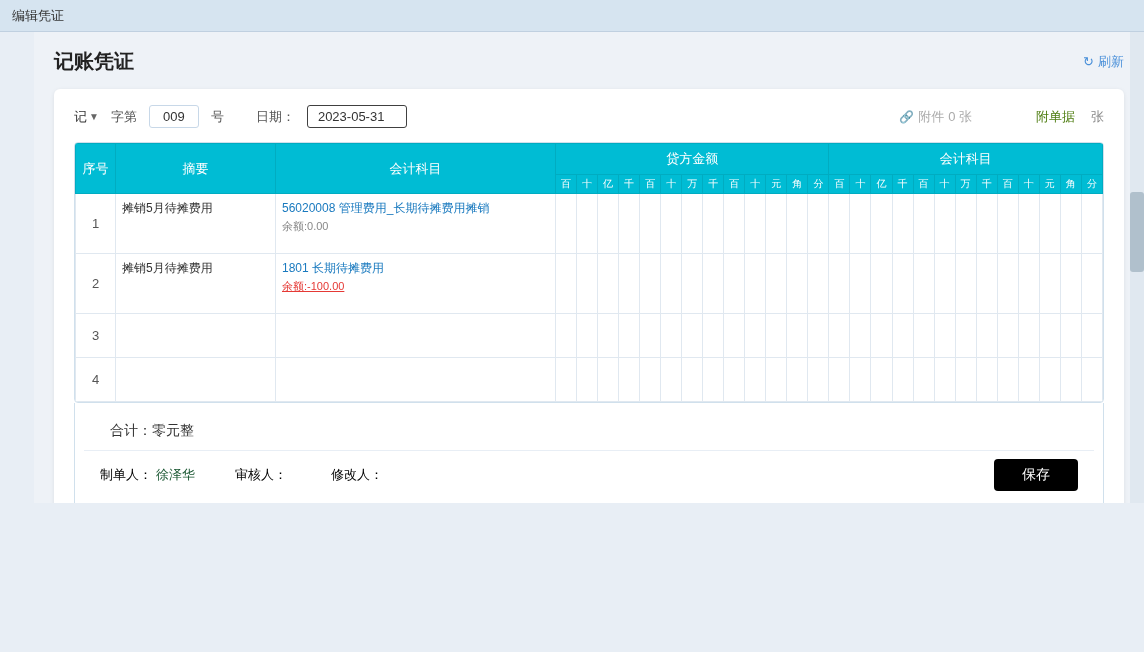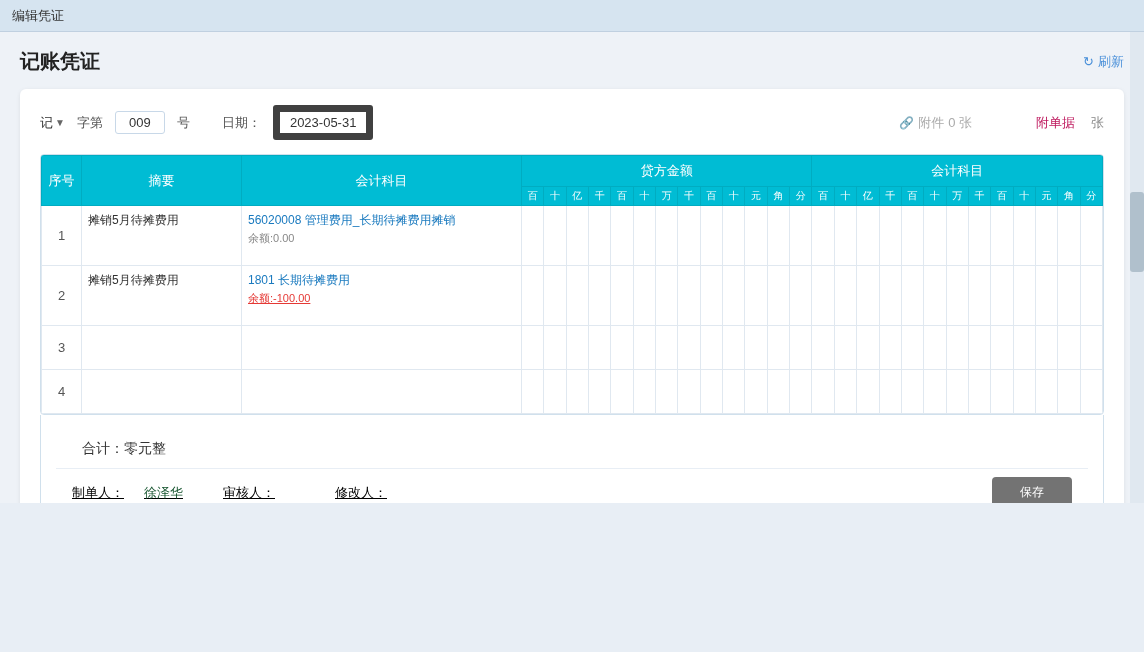--- a/index.html
+++ b/index.html
@@ -19,20 +19,21 @@
       padding: 0 12px;
       font-size: 13px;
       color: #333;
       border-bottom: 1px solid #c0d0e0;
     }
     .main-content {
       background: #eef2f7;
       padding: 16px 20px;
       height: 471px;
       overflow: hidden;
+      margin-left: 34px;
     }
     .page-header {
       display: flex;
       justify-content: space-between;
       align-items: center;
       margin-bottom: 14px;
     }
     .page-title {
       font-size: 20px;
       font-weight: bold;
@@ -80,21 +81,21 @@
       border: 1px solid #c8d8e8;
       border-radius: 3px;
       padding: 3px 8px;
       background: #fff;
       font-size: 13px;
       color: #333;
       min-width: 50px;
       text-align: center;
     }
     .date-box {
-      border: 7px solid #404040;
+      border: 1px solid #404040;
       border-radius: 3px;
       padding: 3px 10px;
       background: #fff;
       font-size: 13px;
       color: #333;
       min-width: 100px;
     }
     .attachments-area {
       margin-left: auto;
       display: flex;
@@ -107,21 +108,21 @@
       display: flex;
       align-items: center;
       gap: 4px;
       color: #aaa;
       cursor: pointer;
     }
     .attach-link .link-icon {
       font-size: 12px;
     }
     .attach-sheets {
-      color: #be185d;
+      color: #4d7c0f;
       cursor: pointer;
       padding-left: 48px;
     }
     .attach-count {
       color: #aaa;
     }
 
     
     .voucher-table {
       width: 100%;
@@ -180,34 +181,33 @@
       text-decoration: underline;
     }
     .summary-text {
       font-size: 14px;
       color: #333;
       font-weight: 500;
       padding: 10px 10px;
     }
     .footer-field {
       display: flex;
-      gap: 20px;
-      text-decoration: underline;
+      gap: 4px;
     }
     .footer-value {
       color: #14532d;
     }
     .save-btn {
       margin-left: auto;
-      background: #737373;
+      background: #000000;
       color: #fff;
       border: none;
       border-radius: 4px;
       padding: 7px 28px;
-      font-size: 12px;
+      font-size: 14px;
       cursor: not-allowed;
     }
 
     
     .scrollbar-track {
       position: absolute;
       right: 0;
       top: 32px;
       width: 14px;
       height: 620px;
@@ -224,21 +224,21 @@
     .table-wrapper {
       overflow: hidden;
       border: 1px solid #d0e0ec;
       border-radius: 4px;
     }
     .summary-footer-area {
       border: 1px solid #d0e0ec;
       border-top: none;
       border-radius: 0 0 4px 4px;
       background: #fff;
-      padding: 15px;
+      padding: 9px;
     }
     .summary-row-inner {
       padding: 10px 16px;
       border-bottom: 1px solid #e8eef5;
     }
     .footer-row-inner {
       padding: 8px 16px;
       display: flex;
       align-items: center;
     }

